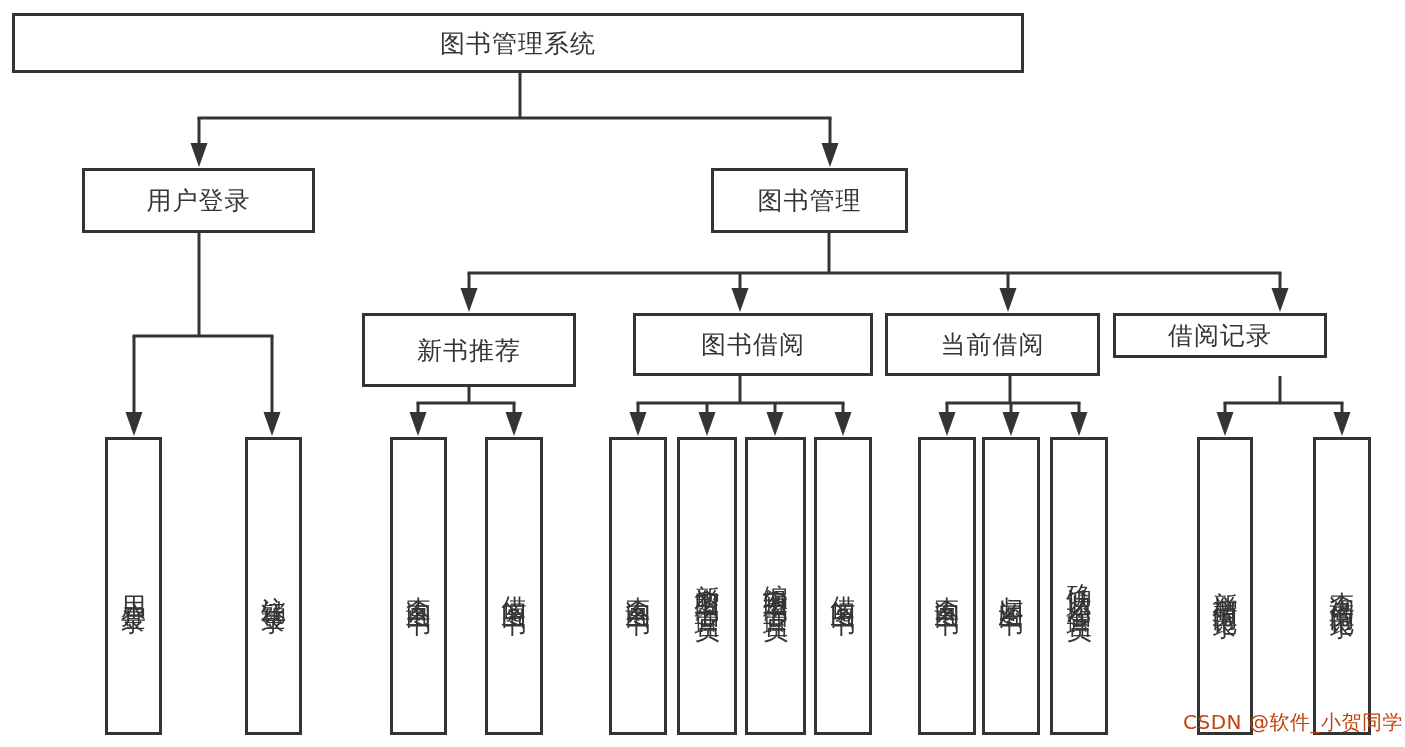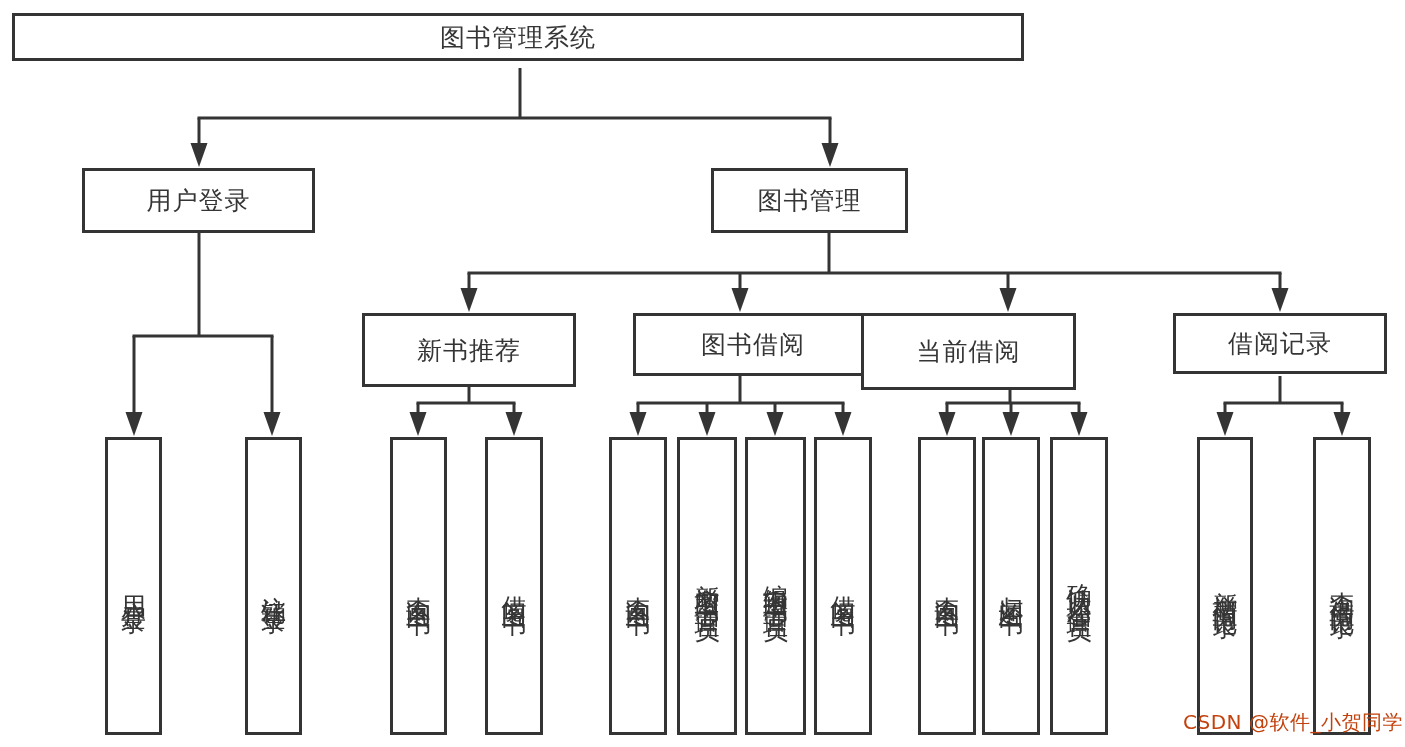--- a/index.html
+++ b/index.html
@@ -119,29 +119,29 @@
       <polygon points="766.5,412 783.5,412 775,436"></polygon>
       <polygon points="834.5,412 851.5,412 843,436"></polygon>
       <polygon points="938.5,412 955.5,412 947,436"></polygon>
       <polygon points="1002.5,412 1019.5,412 1011,436"></polygon>
       <polygon points="1070.5,412 1087.5,412 1079,436"></polygon>
       <polygon points="1216.5,412 1233.5,412 1225,436"></polygon>
       <polygon points="1333.5,412 1350.5,412 1342,436"></polygon>
     </g>
   </svg>
 
-  <div class="node h" style="left:12px;top:13px;width:1012px;height:48px">图书管理系统</div>
+  <div class="node h" style="left:12px;top:13px;width:1012px;height:60px">图书管理系统</div>
 
   <div class="node h" style="left:82px;top:168px;width:233px;height:65px">用户登录</div>
   <div class="node h" style="left:711px;top:168px;width:197px;height:65px">图书管理</div>
 
   <div class="node h" style="left:362px;top:313px;width:214px;height:74px">新书推荐</div>
   <div class="node h" style="left:633px;top:313px;width:240px;height:63px">图书借阅</div>
-  <div class="node h" style="left:861px;top:313px;width:215px;height:77px">当前借阅</div>
-  <div class="node h" style="left:1173px;top:313px;width:214px;height:61px">借阅记录</div>
+  <div class="node h" style="left:885px;top:313px;width:215px;height:63px">当前借阅</div>
+  <div class="node h" style="left:1113px;top:313px;width:214px;height:45px">借阅记录</div>
 
   <div class="node v" style="left:105px;top:437px;width:57px;height:298px">用户登录</div>
   <div class="node v" style="left:245px;top:437px;width:57px;height:298px">注销登录</div>
 
   <div class="node v" style="left:390px;top:437px;width:57px;height:298px">查询图书</div>
   <div class="node v" style="left:485px;top:437px;width:58px;height:298px">借阅图书</div>
 
   <div class="node v" style="left:609px;top:437px;width:58px;height:298px">查询图书</div>
   <div class="node v" style="left:677px;top:437px;width:60px;height:298px">新增图书（管理员）</div>
   <div class="node v" style="left:745px;top:437px;width:61px;height:298px">编辑图书（管理员）</div>

